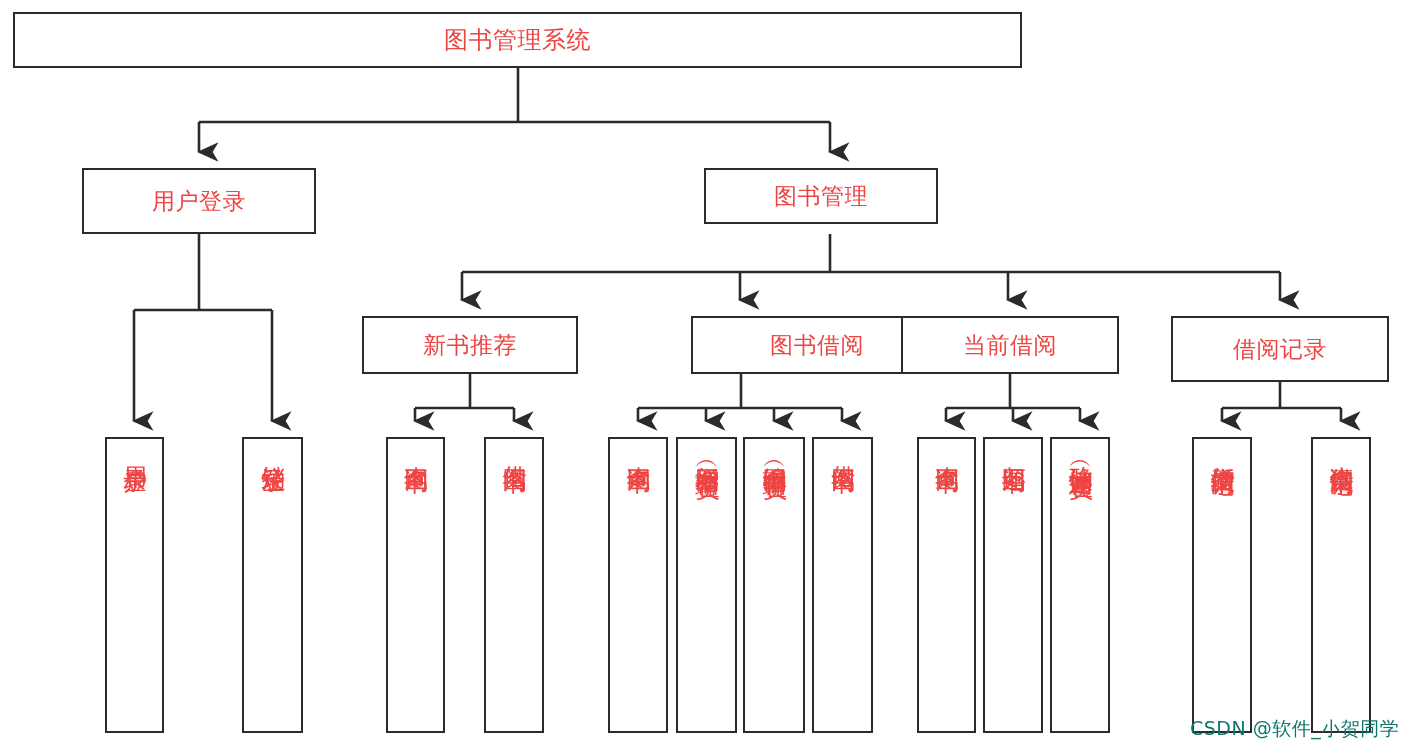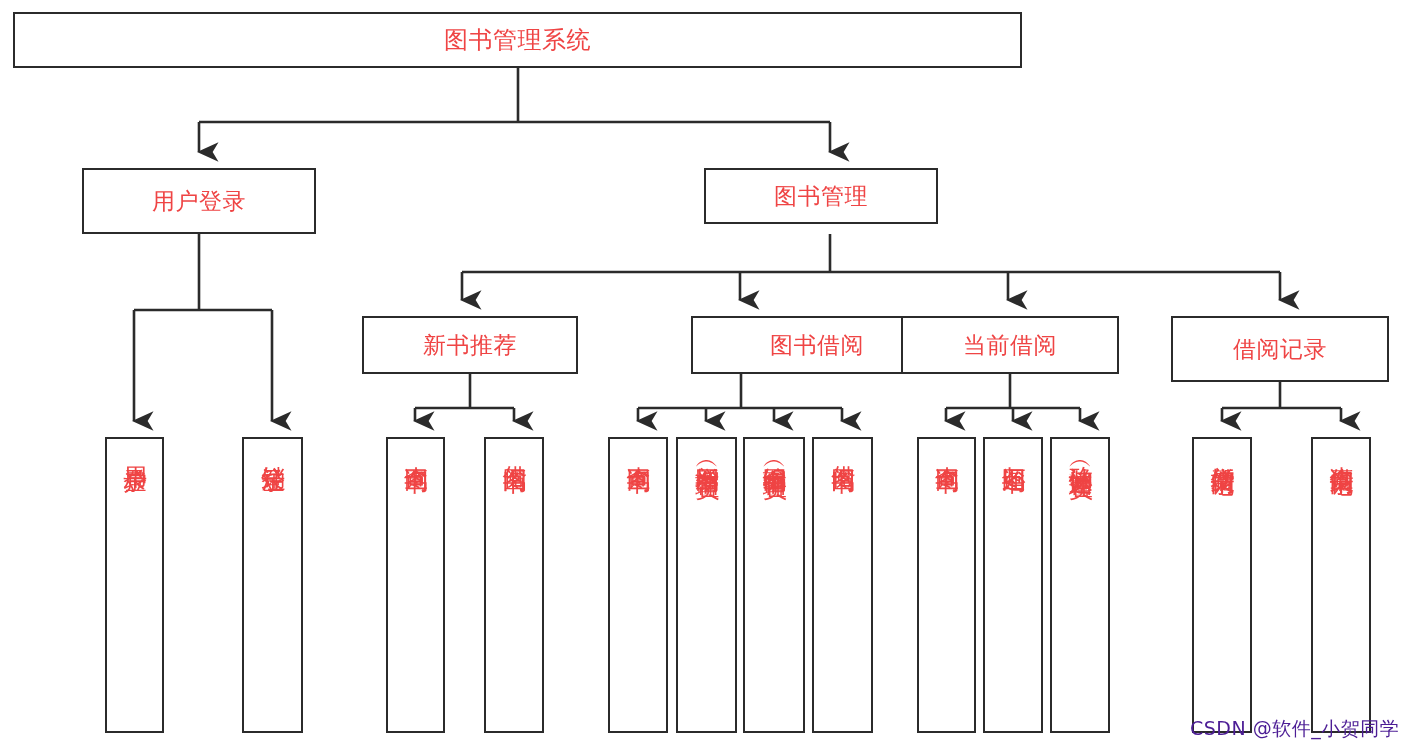--- a/index.html
+++ b/index.html
@@ -54,21 +54,21 @@
     letter-spacing: 1.5px;
     white-space: nowrap;
     text-align: center;
   }
   #title-node .label {
     font-size: 24px;
   }
   .watermark {
     position: absolute;
     font-size: 19px;
-    color: #4c1d95;
+    color: #0f766e;
     white-space: nowrap;
     letter-spacing: 0.5px;
   }
 </style>
 </head>
 <body>
 
 <div id="canvas">
 
   <svg class="wires" viewBox="0 0 1405 747">

